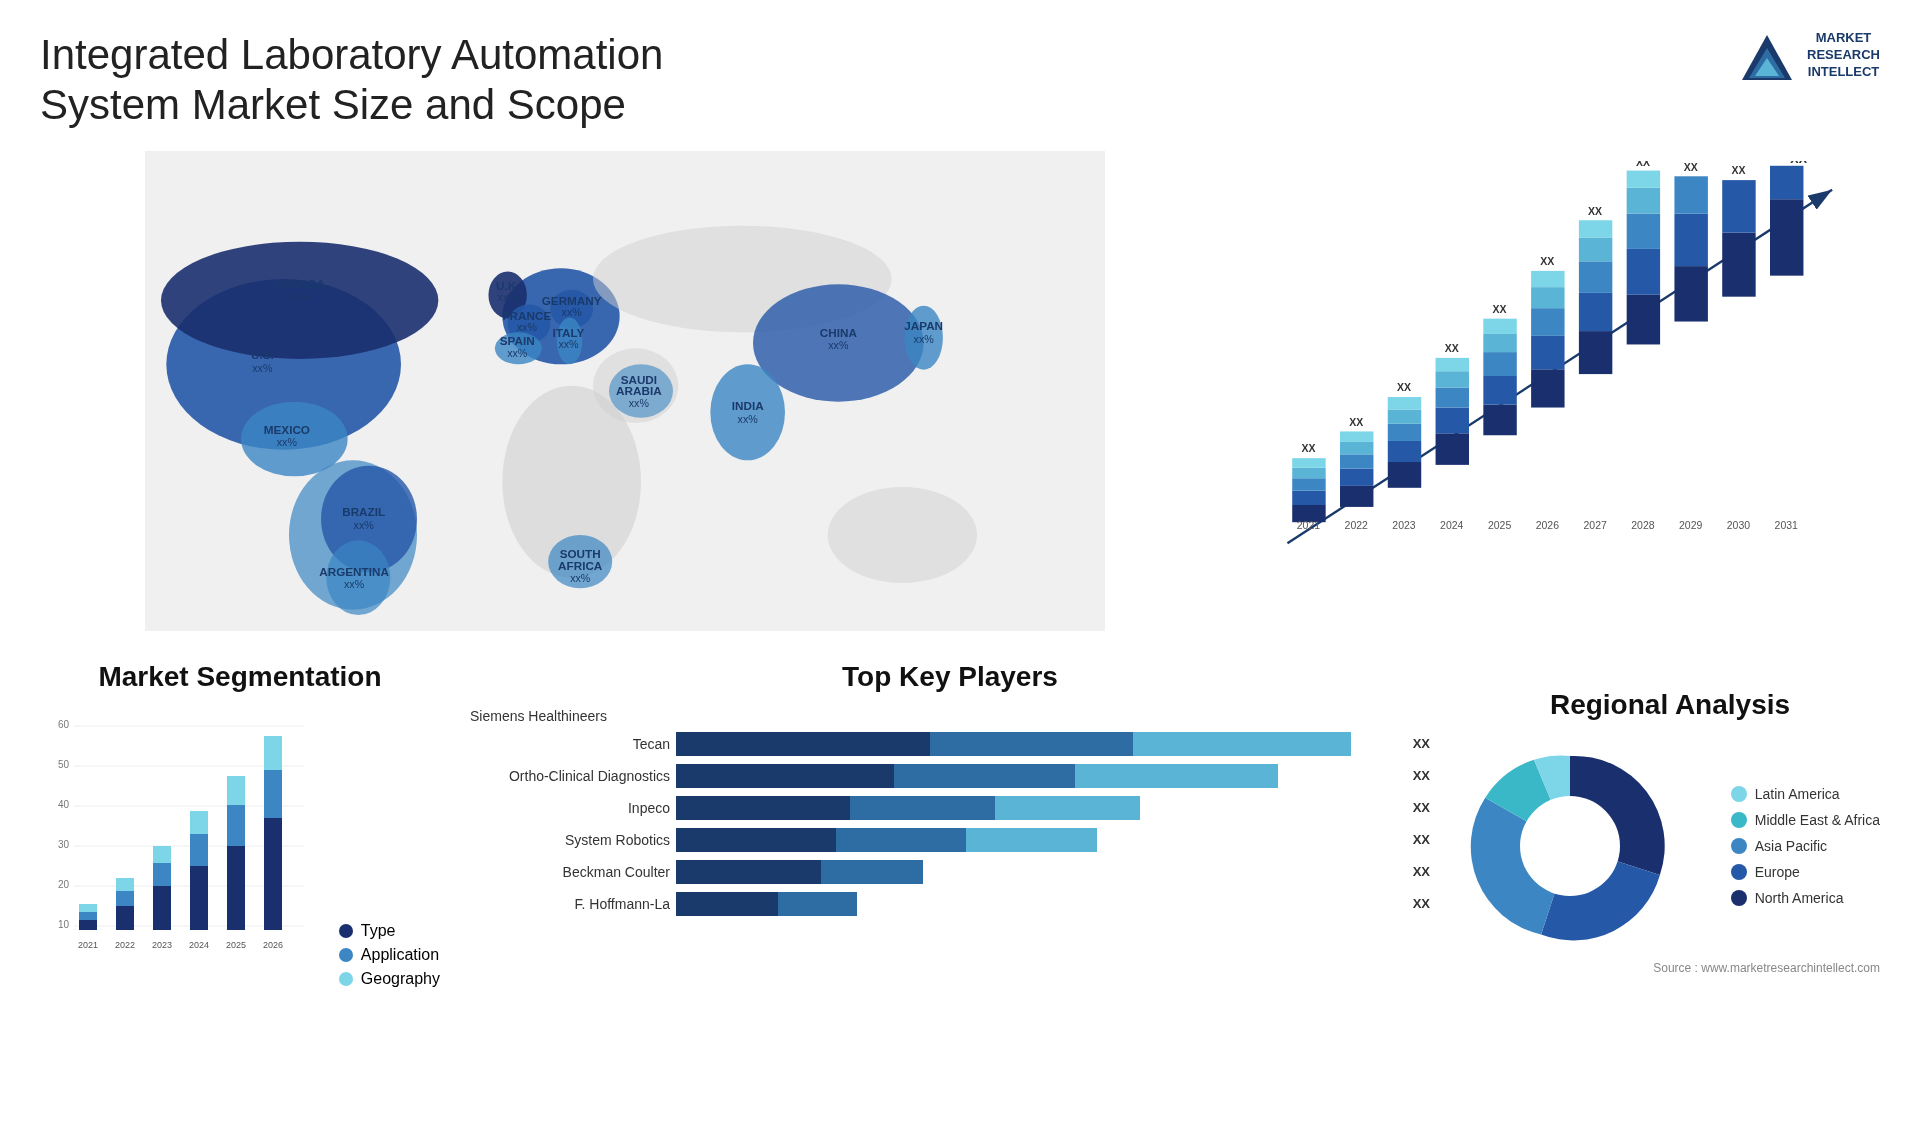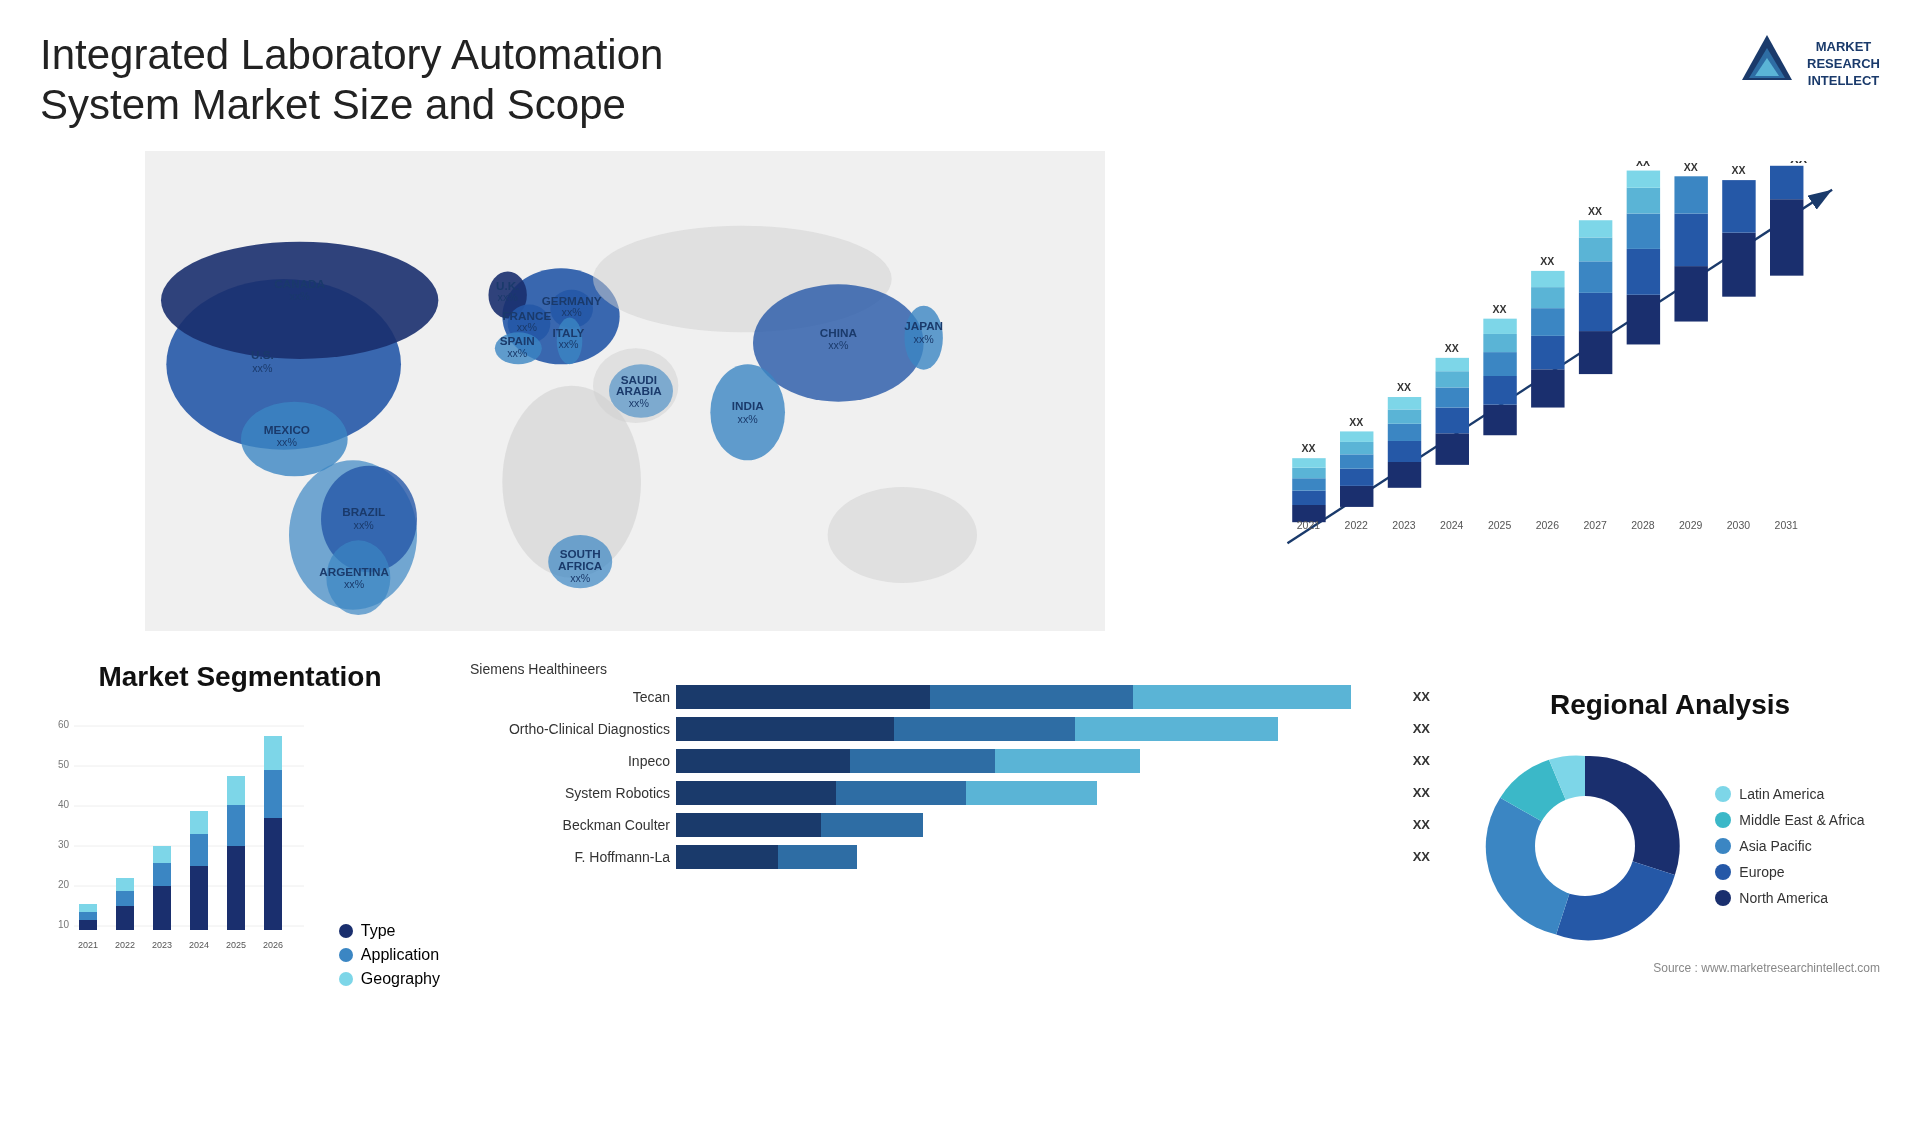--- a/index.html
+++ b/index.html
@@ -25,21 +25,21 @@
     }
     .page-title {
       font-size: 42px;
       font-weight: 300;
       color: #222;
       max-width: 700px;
       line-height: 1.2;
     }
     .logo-area {
       display: flex;
-      align-items: flex-end;
+      align-items: flex-start;
       gap: 10px;
     }
     .logo-icon {
       width: 60px;
       height: 60px;
     }
     .logo-text {
       font-size: 13px;
       font-weight: 700;
       color: #1a3a6b;
@@ -130,21 +130,21 @@
       font-size: 13px;
       color: #333;
       margin-left: 5px;
       align-self: center;
       font-weight: 600;
     }
     
     .regional-content {
       display: flex;
       align-items: center;
-      justify-content: center;
+      justify-content: space-between;
       gap: 20px;
     }
     .legend-wrapper {
       display: flex;
       flex-direction: column;
       gap: 10px;
     }
     .legend-item {
       display: flex;
       align-items: center;
@@ -487,20 +487,21 @@
           </div>
           <div class="seg-legend-item">
             <div class="seg-dot" style="background:#7dd6e8;"></div>
             <span>Geography</span>
           </div>
         </div>
       </div>
     </div>
 
     <div class="key-players-container">
+      <div class="section-title">Top Key Players</div>
       <div class="players-list">
 
         <div class="siemens-row">
           <div class="siemens-name">Siemens Healthineers</div>
           <div style="flex:1;"></div>
         </div>
 
         <div class="player-row">
           <div class="player-name">Tecan</div>
           <div class="player-bar-container">

